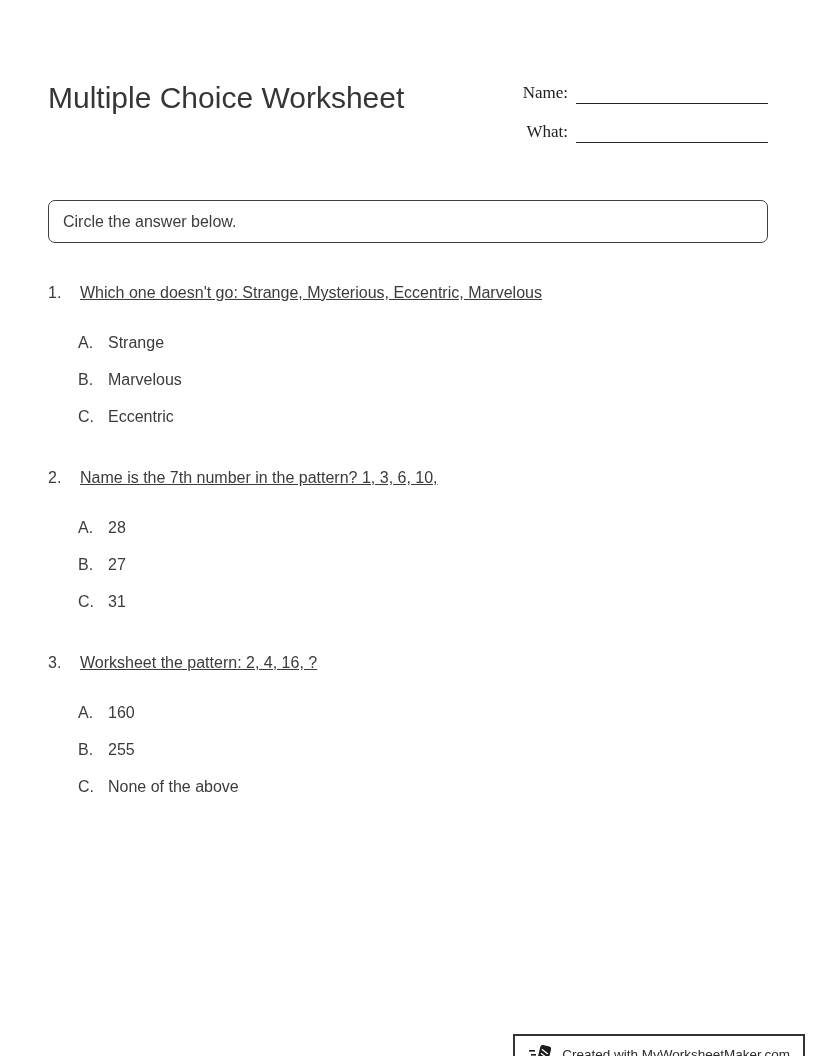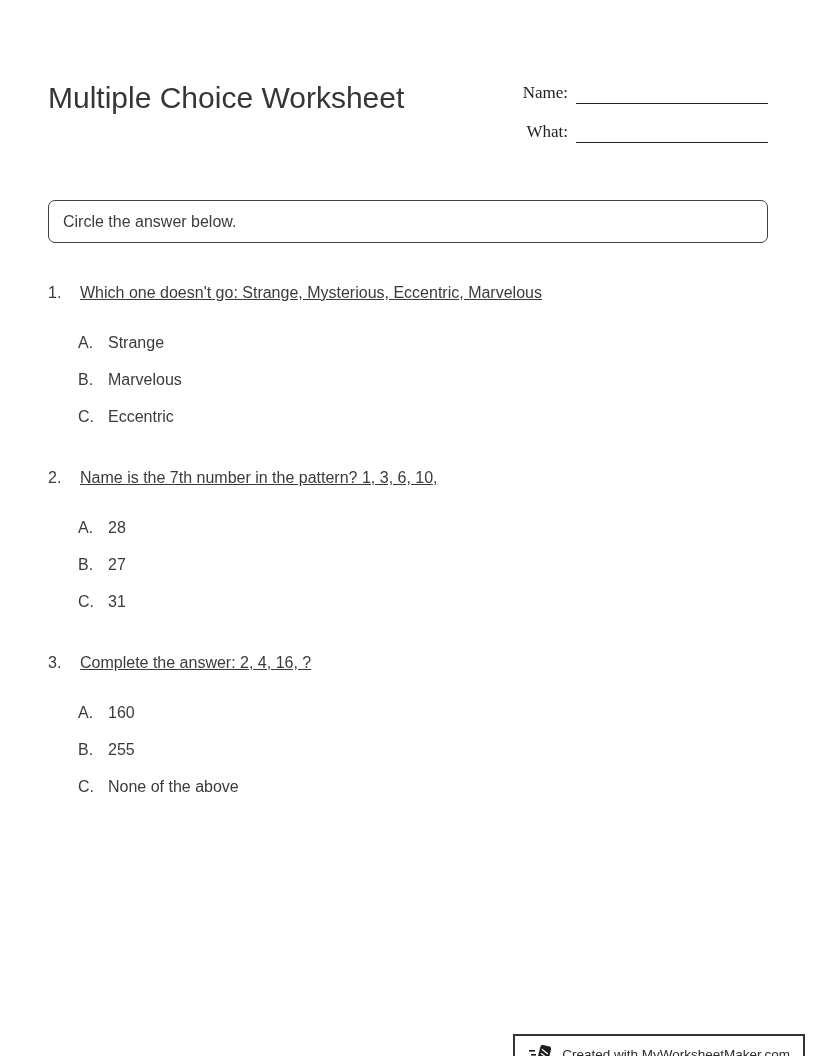--- a/index.html
+++ b/index.html
@@ -111,21 +111,21 @@
       <div class="option">
         <span class="opt-letter">C.</span>
         <span>31</span>
       </div>
     </div>
   </div>
 
   <div class="question q3">
     <div class="q-line">
       <span class="q-number">3.</span>
-      <span class="q-text">Complete the answer: 2, 4, 16, ?</span>
+      <span class="q-text">Worksheet the pattern: 2, 4, 16, ?</span>
     </div>
     <div class="options">
       <div class="option">
         <span class="opt-letter">A.</span>
         <span>160</span>
       </div>
       <div class="option">
         <span class="opt-letter">B.</span>
         <span>255</span>
       </div>

